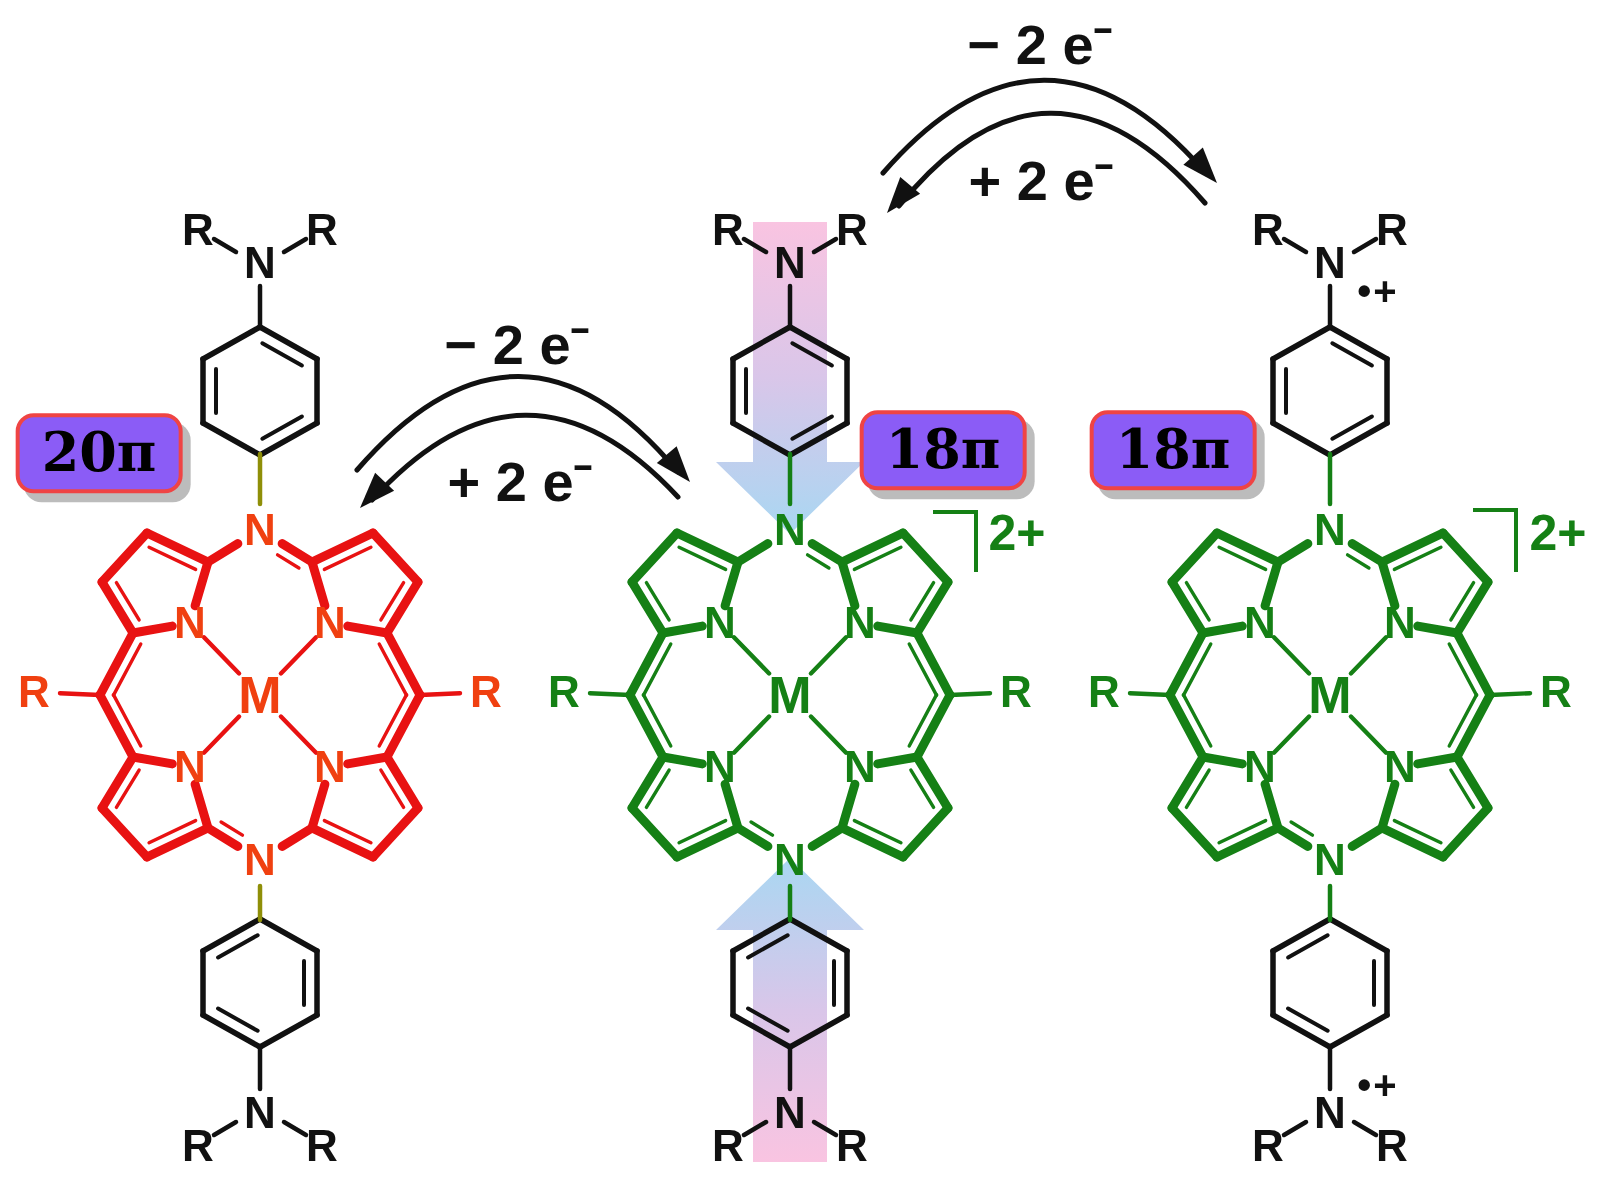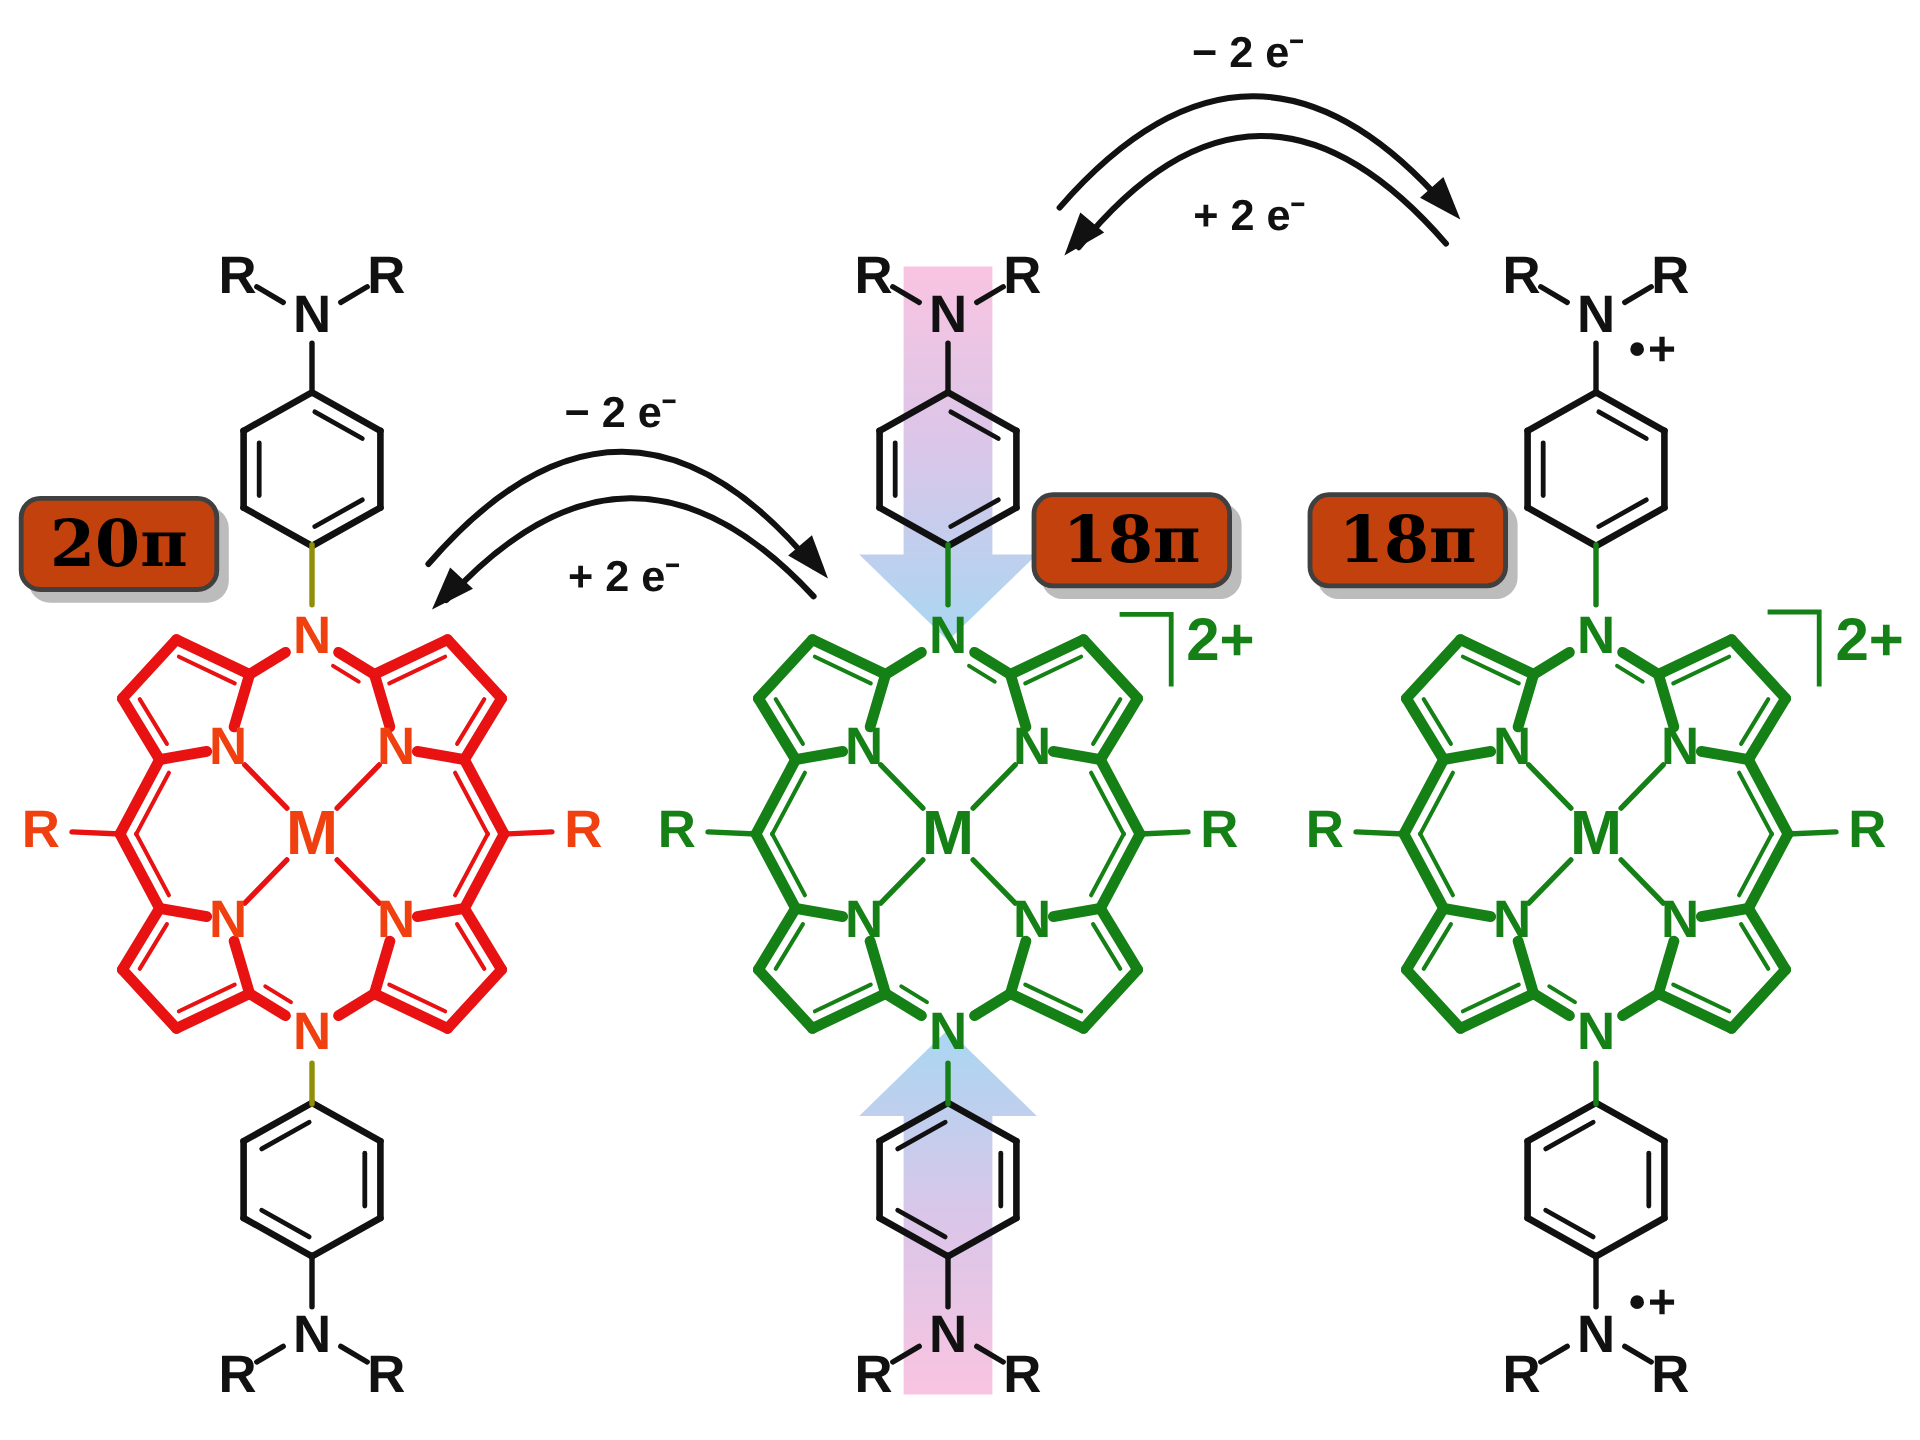--- a/index.html
+++ b/index.html
@@ -3,24 +3,24 @@
 <meta charset="utf-8">
 <style>
   html,body{margin:0;padding:0;background:#ffffff;}
   #canvas{position:relative;width:1600px;height:1200px;background:#ffffff;overflow:hidden;
           font-family:"Liberation Sans",sans-serif;}
   #art{position:absolute;left:0;top:0;}
   .atom{position:absolute;transform:translate(-50%,-50%);font-weight:bold;font-size:44px;
         line-height:1;white-space:nowrap;font-family:"Liberation Sans",sans-serif;z-index:5;}
   .atom-m{font-size:52px;}
   .radical{font-size:40px;letter-spacing:2px;}
-  .pi-box{position:absolute;transform:translate(-50%,-50%);background:#c2410c;
-          border:4px solid #404040;border-radius:18px;box-shadow:8px 9px 0 #bcbcbc;
+  .pi-box{position:absolute;transform:translate(-50%,-50%);background:#8b5cf6;
+          border:4px solid #ef4444;border-radius:18px;box-shadow:8px 9px 0 #bcbcbc;
           font:bold 54px "DejaVu Serif",serif;padding:2px 22px;line-height:1.25;z-index:6;text-align:center;}
-  .rxn{position:absolute;transform:translate(-50%,-50%);font-weight:bold;font-size:36px;
+  .rxn{position:absolute;transform:translate(-50%,-50%);font-weight:bold;font-size:56px;
        white-space:nowrap;z-index:6;color:#111111;}
   .charge{position:absolute;transform:translate(-50%,-50%);font-weight:bold;font-size:50px;z-index:6;}
 </style>
 </head>
 <body>
 
 <div id="canvas">
   <svg id="art" width="1600" height="1200" viewBox="0 0 1600 1200">
       <defs>
         <linearGradient id="gDown" x1="0" y1="0" x2="0" y2="1">

